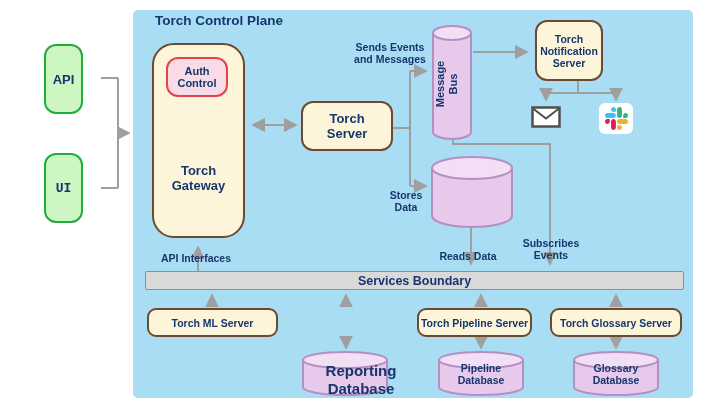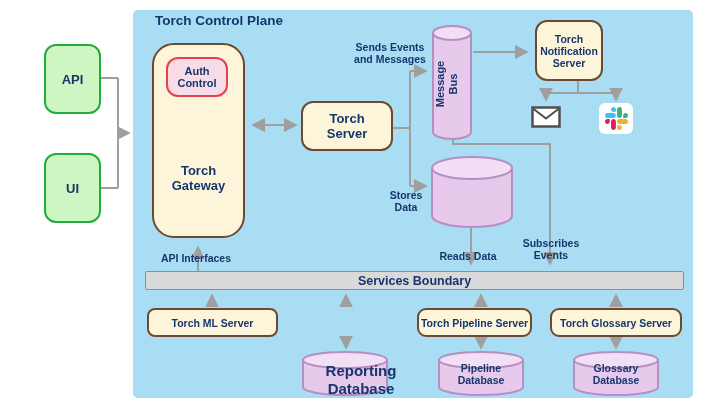--- a/index.html
+++ b/index.html
@@ -14,21 +14,21 @@
   }
   .lbl{position:absolute;font-weight:bold;color:#17366d;line-height:1.18;}
   .ctr{text-align:center;}
   .title{left:155px;top:13px;font-size:13.5px;}
   .node{
     position:absolute;background:#fdf5da;border:2.5px solid #6d4930;
     box-sizing:border-box;display:flex;align-items:center;justify-content:center;
     font-weight:bold;text-align:center;
   }
   .client{
-    position:absolute;left:44px;width:57px;height:70px;background:#cdf6c2;
+    position:absolute;left:44px;width:39px;height:70px;background:#cdf6c2;
     border:2.5px solid #21ad3c;border-radius:12px;box-sizing:border-box;
     display:flex;align-items:center;justify-content:center;
     font-weight:bold;font-size:13px;
   }
   .gateway{left:152px;top:43px;width:93px;height:195px;border-radius:22px;}
   .auth{
     position:absolute;left:166px;top:57px;width:62px;height:40px;
     background:#f7dce8;border:2px solid #e8414e;border-radius:12px;
     box-sizing:border-box;display:flex;align-items:center;justify-content:center;
     font-weight:bold;font-size:11px;text-align:center;
@@ -111,21 +111,21 @@
         <ellipse cx="616" cy="360" rx="42" ry="8" fill="#f2def5"></ellipse>
       </g>
     </g>
   </svg>
 
   <div class="lbl title">Torch Control Plane</div>
 
   <div class="client" style="top:44px;">
     <span>API</span>
   </div>
-  <div class="client" style="top:153px;">
+  <div class="client" style="top:153px;font-family:Liberation Mono, monospace;">
     <span>UI</span>
   </div>
 
   <div class="node gateway">
     <div class="lbl ctr" style="left:0;top:118px;width:100%;font-size:13px;">Torch Gateway</div>
   </div>
   <div class="auth">
     <span style="width:46px;">Auth Control</span>
   </div>
 
@@ -159,21 +159,21 @@
       <path d="M90.5 45.2c0 7.1-5.8 12.9-12.9 12.9s-12.9-5.8-12.9-12.9V12.9C64.7 5.8 70.5 0 77.6 0s12.9 5.8 12.9 12.9v32.3z" fill="#2EB67D"></path>
       <path d="M77.6 97c7.1 0 12.9 5.8 12.9 12.9s-5.8 12.9-12.9 12.9-12.9-5.8-12.9-12.9V97h12.9z" fill="#ECB22E"></path>
       <path d="M77.6 90.5c-7.1 0-12.9-5.8-12.9-12.9s5.8-12.9 12.9-12.9h32.3c7.1 0 12.9 5.8 12.9 12.9s-5.8 12.9-12.9 12.9H77.6z" fill="#ECB22E"></path>
     </svg>
   </div>
 
   <div class="bar">
     <span>Services Boundary</span>
   </div>
 
-  <div class="node svc" style="left:147px;width:131px;border-radius:8px;">
+  <div class="node svc" style="left:147px;width:131px;">
     <span>Torch ML Server</span>
   </div>
   <div class="node svc" style="left:417px;width:115px;">
     <span>Torch Pipeline Server</span>
   </div>
   <div class="node svc" style="left:550px;width:132px;">
     <span>Torch Glossary Server</span>
   </div>
 
   <div class="lbl ctr" style="left:305px;top:362px;width:80px;font-size:15px;padding-left:16px;">Reporting Database</div>

